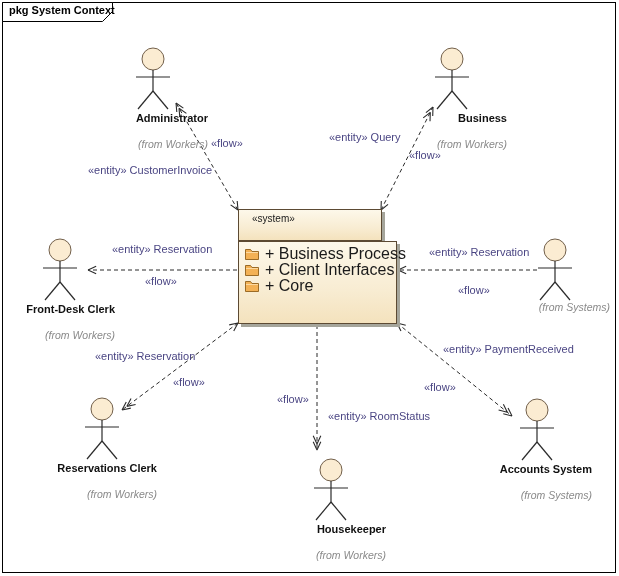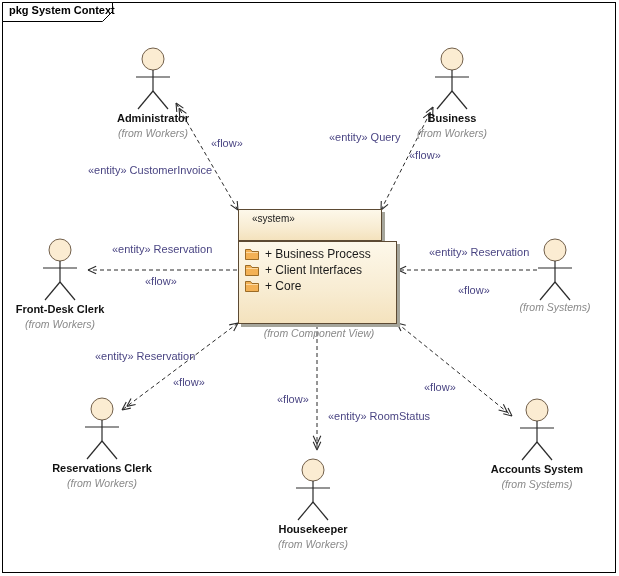--- a/index.html
+++ b/index.html
@@ -16,27 +16,27 @@
   .pkg-box{
     position:absolute;z-index:2;box-sizing:border-box;
     border:1px solid #5c4a33;
     background:linear-gradient(180deg,#fdf8ea 0%,#f8ecd2 60%,#f4e2bd 100%);
     box-shadow:3px 3px 0 #a5a59b;
   }
   #pkg-header{left:238px;top:209px;width:144px;height:32px;}
   #pkg-body{left:238px;top:241px;width:159px;height:83px;}
   .pkg-stereo{position:absolute;left:252px;top:213px;z-index:3;font-size:10px;color:#1a1a1a;}
   .pkg-title{position:absolute;left:252px;top:225px;z-index:3;font-size:11px;font-weight:bold;color:#1a1a1a;white-space:nowrap;}
-  .pkg-item{position:absolute;left:244px;z-index:3;display:flex;align-items:center;gap:5px;height:14px;font-size:12px;color:#1a1a1a;white-space:nowrap;}
+  .pkg-item{position:absolute;left:244px;z-index:3;display:flex;align-items:center;gap:5px;height:14px;font-size:16px;color:#1a1a1a;white-space:nowrap;}
   .pkg-from{position:absolute;left:240px;top:327px;width:158px;z-index:3;text-align:center;font-size:10.5px;font-style:italic;color:#8a8a8a;white-space:nowrap;}
   
-  .actor{position:absolute;width:110px;z-index:2;text-align:center;}
+  .actor{position:absolute;width:110px;z-index:2;text-align:right;}
   .actor svg{display:block;margin:0 auto;}
   .actor-name{font-size:11px;font-weight:bold;color:#111;line-height:12px;margin-top:1px;}
-  .actor-from{font-size:10.5px;font-style:italic;color:#8a8a8a;margin-top:4px;line-height:11px;}
+  .actor-from{font-size:10.5px;font-style:italic;color:#8a8a8a;margin-top:15px;line-height:11px;}
   .head{fill:#fbecd2;stroke:#72604b;stroke-width:1;}
   .stickline{stroke:#2b2b2b;stroke-width:1.2;}
   
   .flow-label{position:absolute;z-index:3;font-size:11px;color:#4a4583;white-space:nowrap;}
 </style>
 </head>
 <body>
 
 <div id="canvas">
   <div id="frame"></div>
@@ -104,21 +104,20 @@
     </svg>
     <span>+ Client Interfaces</span>
   </div>
   <div class="pkg-item" style="top:279px">
     <svg width="16" height="13" viewBox="0 0 16 13">
       <path d="M1.5 4 L1.5 11.5 L14.5 11.5 L14.5 3.5 L8 3.5 L6.5 1.5 L1.5 1.5 Z" fill="#f3b155" stroke="#9b6b26" stroke-width="1"></path>
       <path d="M2 4.5 H14" stroke="#fcd9a0" stroke-width="1" fill="none"></path>
     </svg>
     <span>+ Core</span>
   </div>
-  <div class="pkg-from">(from Component View)</div>
 
   <div class="actor" style="left:98px;top:47px">
     <svg width="64" height="64" viewBox="0 0 64 64">
       <circle class="head" cx="32" cy="12" r="11"></circle>
       <line class="stickline" x1="32" y1="23" x2="32" y2="44"></line>
       <line class="stickline" x1="15" y1="30" x2="49" y2="30"></line>
       <line class="stickline" x1="32" y1="44" x2="17" y2="62"></line>
       <line class="stickline" x1="32" y1="44" x2="47" y2="62"></line>
     </svg>
     <div class="actor-name">Administrator</div>
@@ -165,21 +164,21 @@
       <circle class="head" cx="32" cy="12" r="11"></circle>
       <line class="stickline" x1="32" y1="23" x2="32" y2="44"></line>
       <line class="stickline" x1="15" y1="30" x2="49" y2="30"></line>
       <line class="stickline" x1="32" y1="44" x2="17" y2="62"></line>
       <line class="stickline" x1="32" y1="44" x2="47" y2="62"></line>
     </svg>
     <div class="actor-name">Reservations Clerk</div>
     <div class="actor-from">(from Workers)</div>
   </div>
 
-  <div class="actor" style="left:258px;top:458px">
+  <div class="actor" style="left:276px;top:458px">
     <svg width="64" height="64" viewBox="0 0 64 64">
       <circle class="head" cx="32" cy="12" r="11"></circle>
       <line class="stickline" x1="32" y1="23" x2="32" y2="44"></line>
       <line class="stickline" x1="15" y1="30" x2="49" y2="30"></line>
       <line class="stickline" x1="32" y1="44" x2="17" y2="62"></line>
       <line class="stickline" x1="32" y1="44" x2="47" y2="62"></line>
     </svg>
     <div class="actor-name">Housekeeper</div>
     <div class="actor-from">(from Workers)</div>
   </div>
@@ -207,14 +206,15 @@
 
   <div class="flow-label" style="left:429px;top:246px">«entity» Reservation</div>
   <div class="flow-label" style="left:458px;top:284px">«flow»</div>
 
   <div class="flow-label" style="left:95px;top:350px">«entity» Reservation</div>
   <div class="flow-label" style="left:173px;top:376px">«flow»</div>
 
   <div class="flow-label" style="left:328px;top:410px">«entity» RoomStatus</div>
   <div class="flow-label" style="left:277px;top:393px">«flow»</div>
 
+  <div class="flow-label" style="left:443px;top:343px">«entity» PaymentReceived</div>
   <div class="flow-label" style="left:424px;top:381px">«flow»</div>
 </div>
 
 </body></html>

